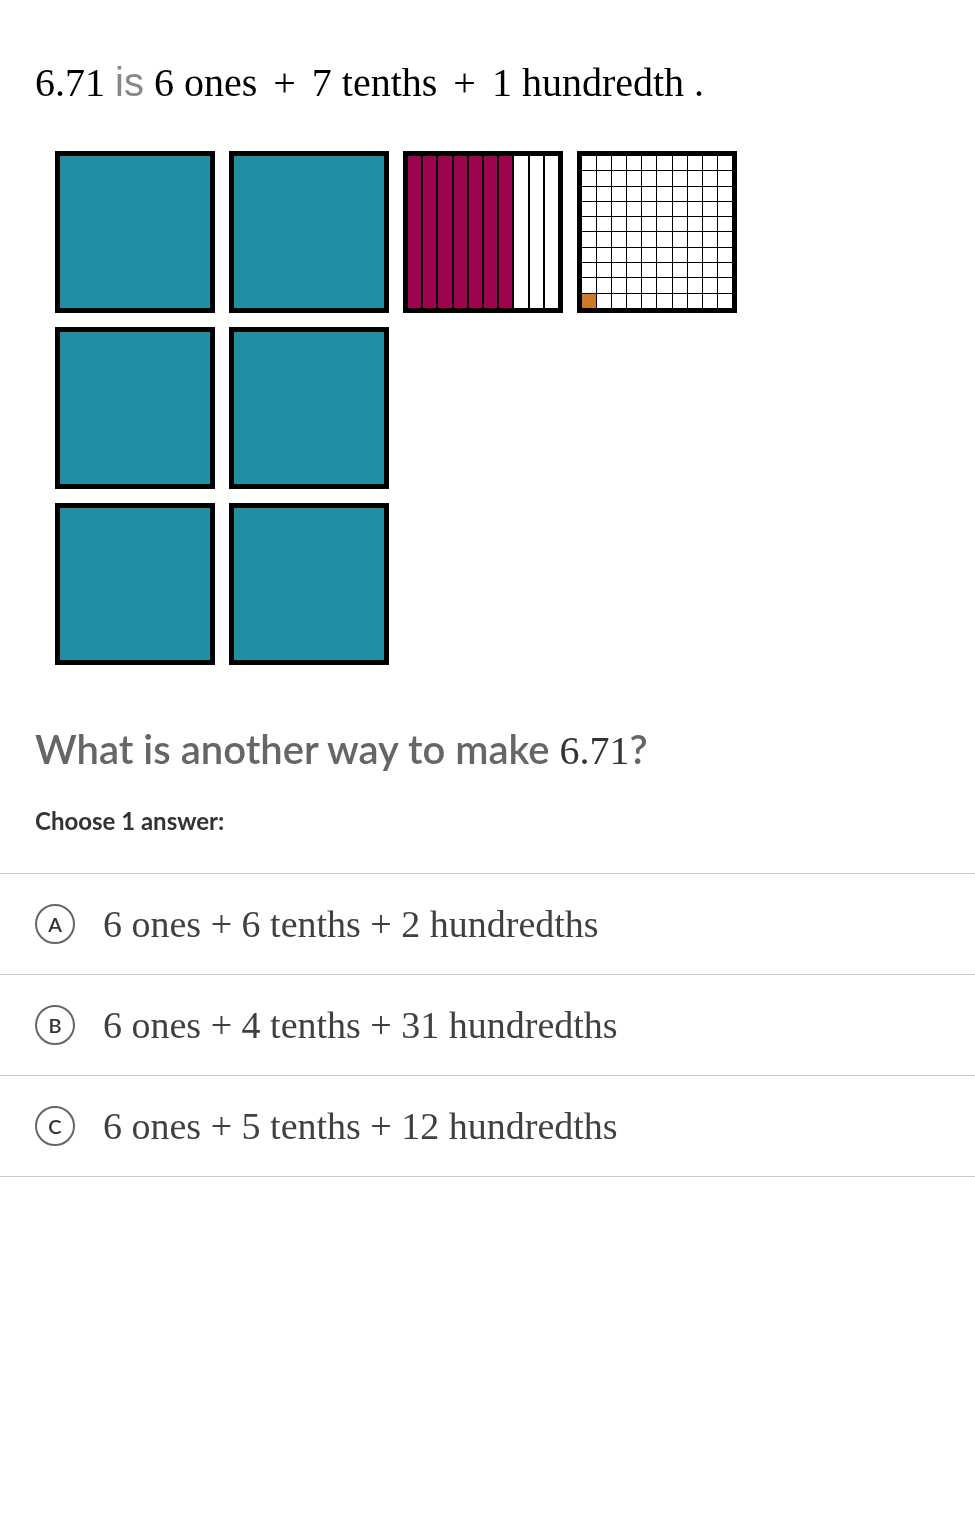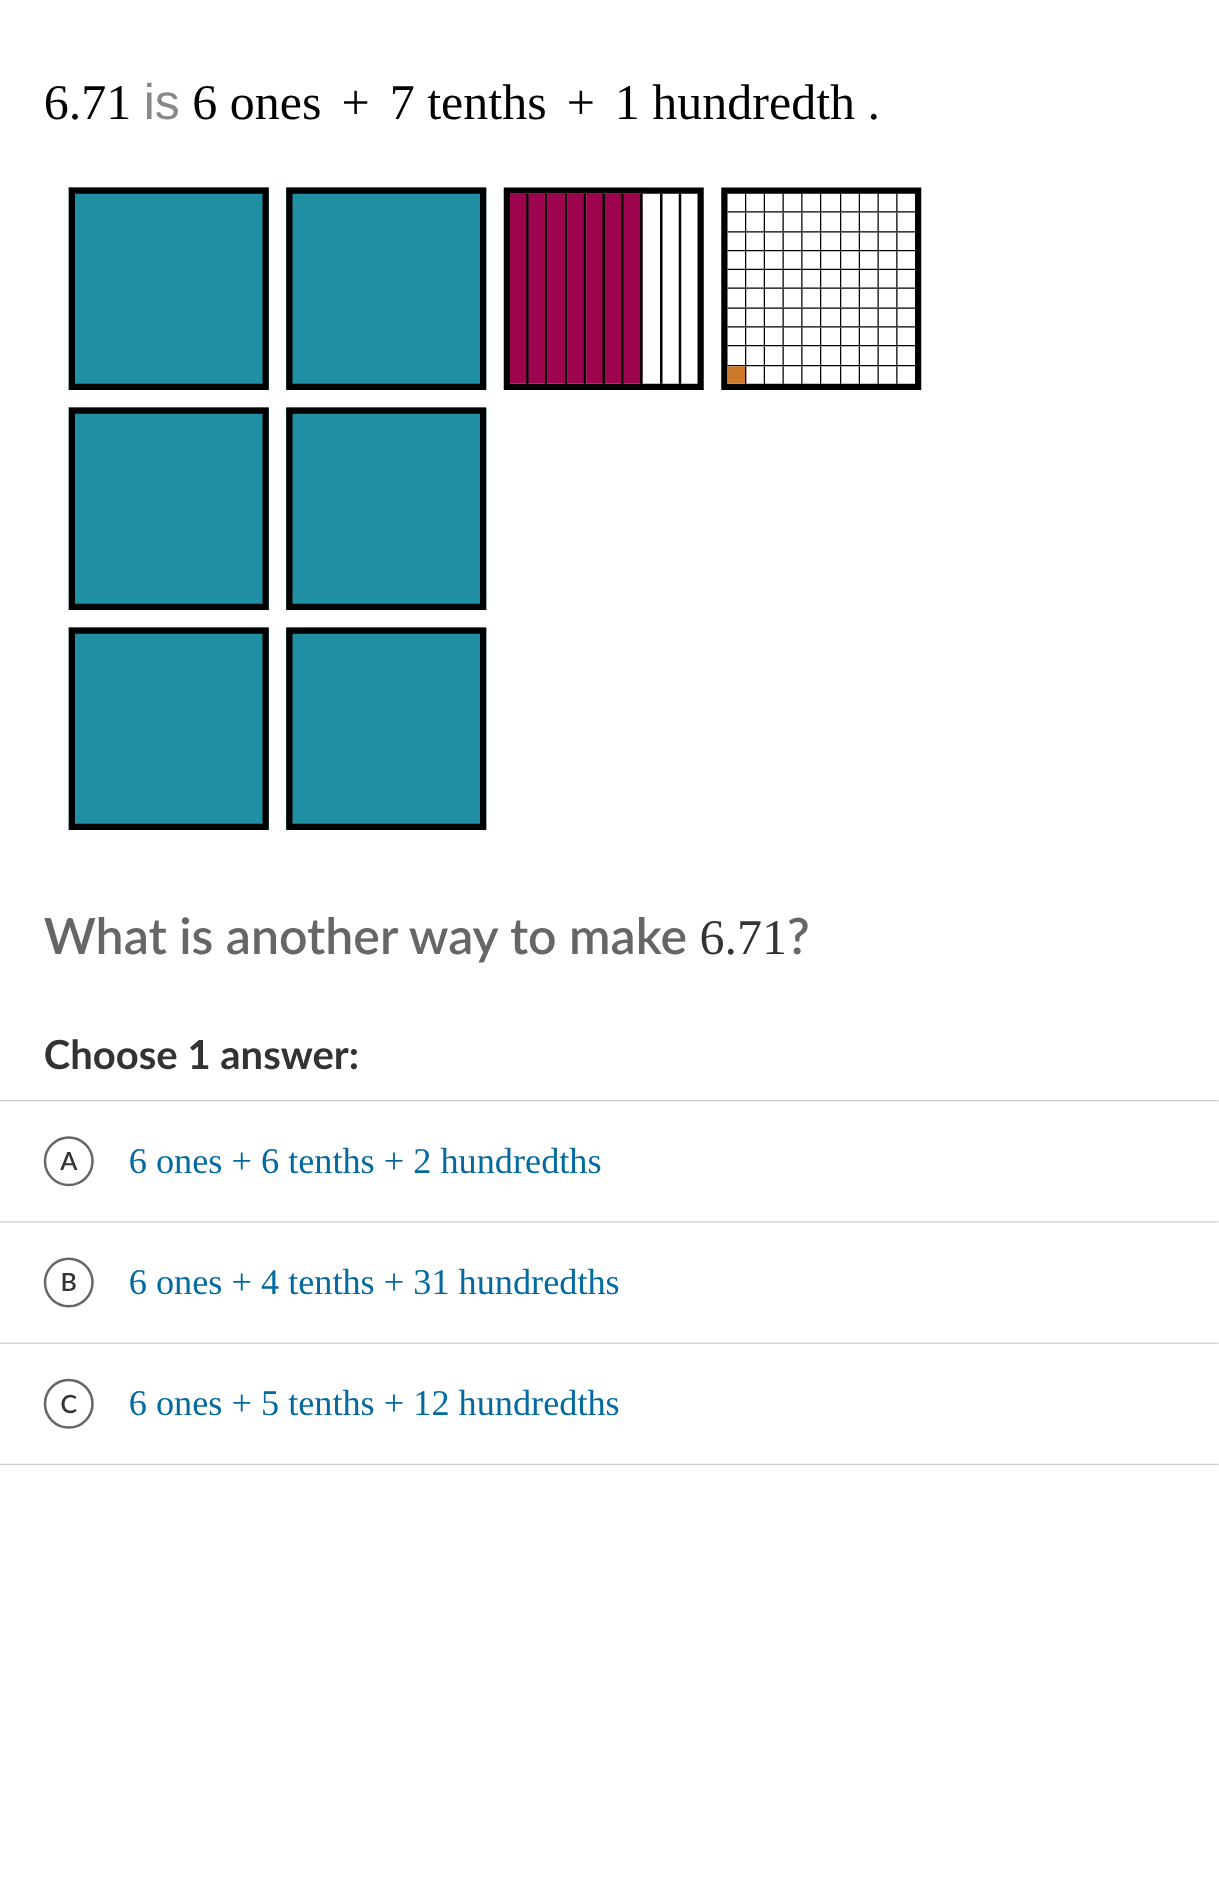--- a/index.html
+++ b/index.html
@@ -49,29 +49,29 @@
     .h-row { flex: 1; display: flex; border-bottom: 1.5px solid #000; }
     .h-row:last-child { border-bottom: none; }
     .h-cell { flex: 1; border-right: 1.5px solid #000; }
     .h-cell:last-child { border-right: none; }
     .h-cell.filled { background: #cc7a29; }
     
     .question {
       font-size: 40px;
       color: #666;
       font-weight: 600;
-      margin: 40px 0 50px 0;
+      margin: 40px 0 32px 0;
     }
     .question .num { color: #333; font-family: Georgia, serif; font-weight: normal; }
     
     .choose-label {
-      font-size: 32px;
+      font-size: 24px;
       font-weight: 700;
       color: #333;
-      margin-bottom: 18px;
+      margin-bottom: 38px;
     }
     
     .options { border-top: 1px solid #ccc; margin: 0 -35px; }
     .option {
       display: flex;
       align-items: center;
       padding: 28px 35px;
       border-bottom: 1px solid #ccc;
       gap: 28px;
       cursor: pointer;
@@ -82,23 +82,23 @@
       border-radius: 50%;
       display: flex;
       align-items: center;
       justify-content: center;
       font-size: 20px;
       font-weight: 600;
       color: #333;
       flex-shrink: 0;
     }
     .option-text {
-      font-size: 29px;
+      font-size: 38px;
       font-family: Georgia, "Times New Roman", serif;
-      color: #0369a1;
+      color: #404040;
     }
   </style>
 </head>
 <body>
 
 <div class="statement">
   <span class="math">6.71</span>
   <span class="is-word">is</span>
   <span class="math">
     <span>6</span>

